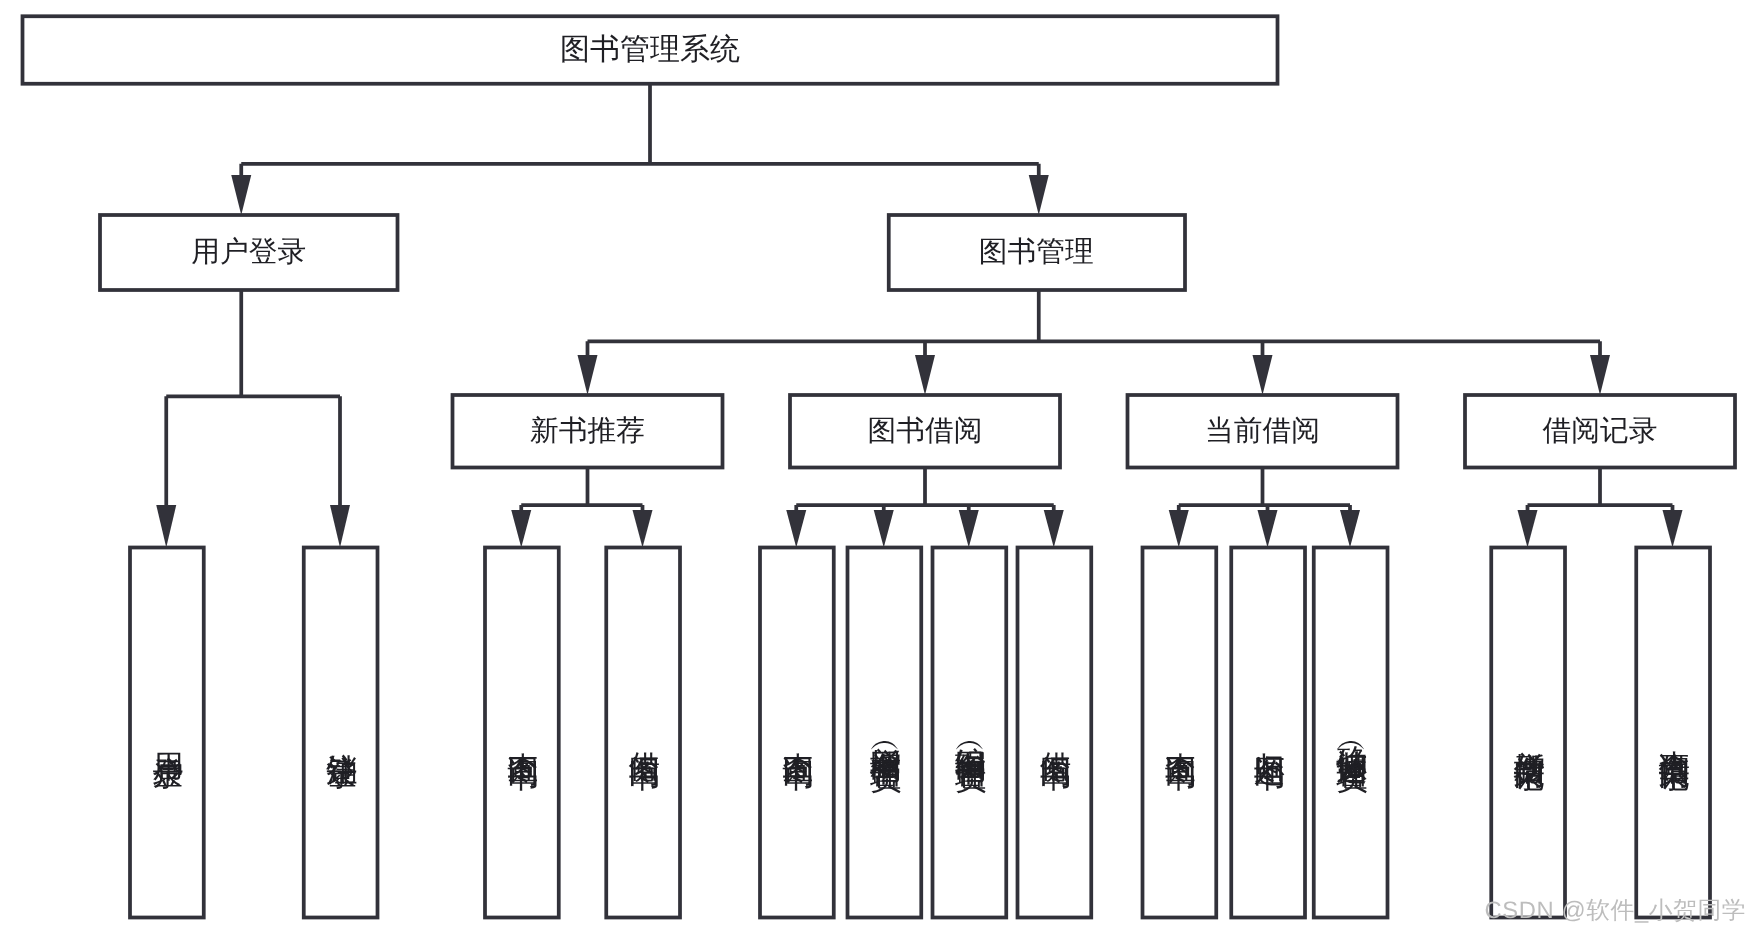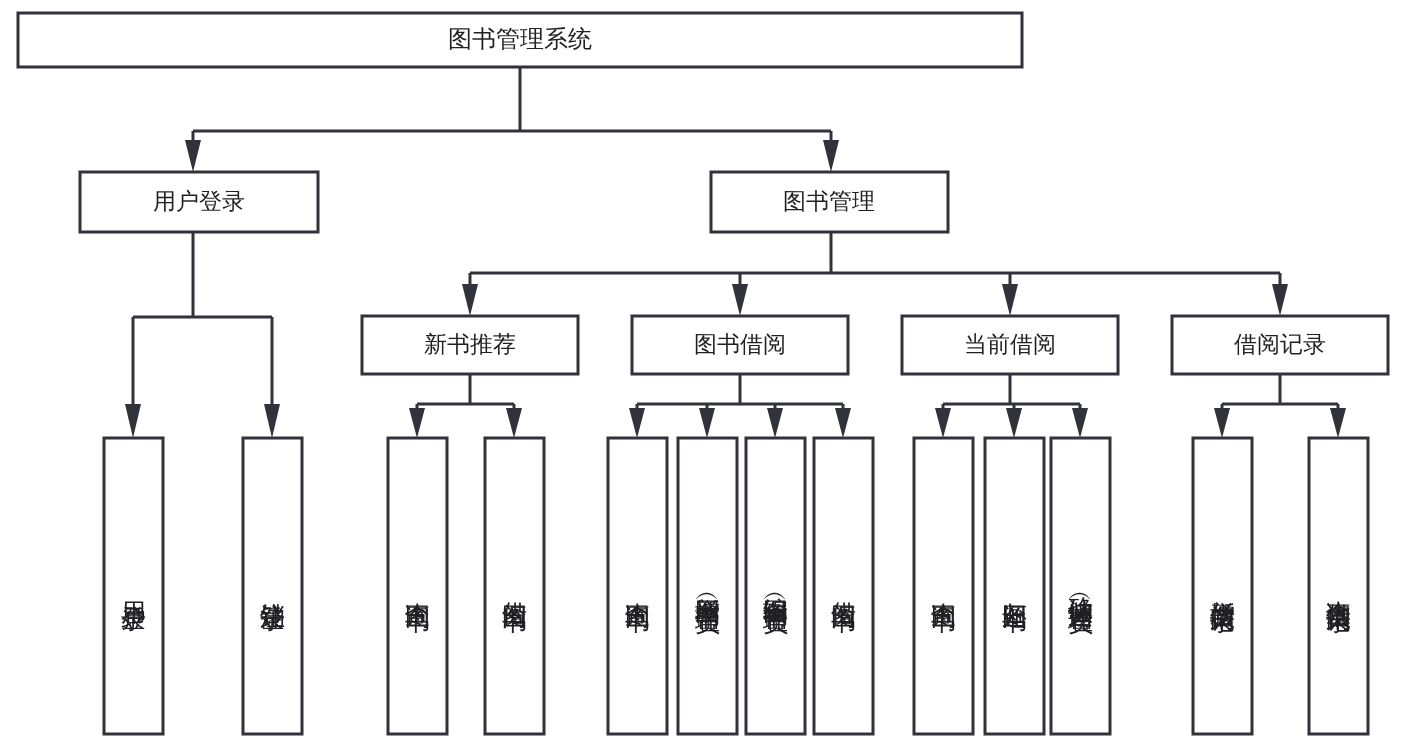--- a/index.html
+++ b/index.html
@@ -211,13 +211,14 @@
   <div class="vlabel" style="left:746px; top:438px; width:59px; height:296px;">编辑图书（管理员）</div>
   <div class="vlabel" style="left:814px; top:438px; width:59px; height:296px;">借阅图书</div>
 
   <div class="vlabel" style="left:914px; top:438px; width:59px; height:296px;">查询图书</div>
   <div class="vlabel" style="left:985px; top:438px; width:59px; height:296px;">归还图书</div>
   <div class="vlabel" style="left:1051px; top:438px; width:59px; height:296px;">确认归还（管理员）</div>
 
   <div class="vlabel" style="left:1193px; top:438px; width:59px; height:296px;">新增借阅记录</div>
   <div class="vlabel" style="left:1309px; top:438px; width:59px; height:296px;">查询借阅记录</div>
 
+  <div class="watermark">CSDN @软件_小贺同学</div>
 </div>
 
 </body></html>

